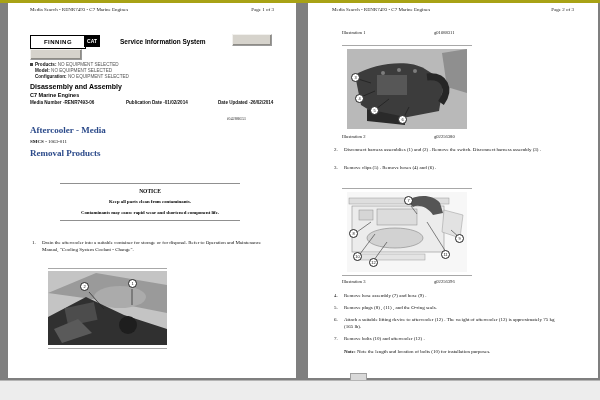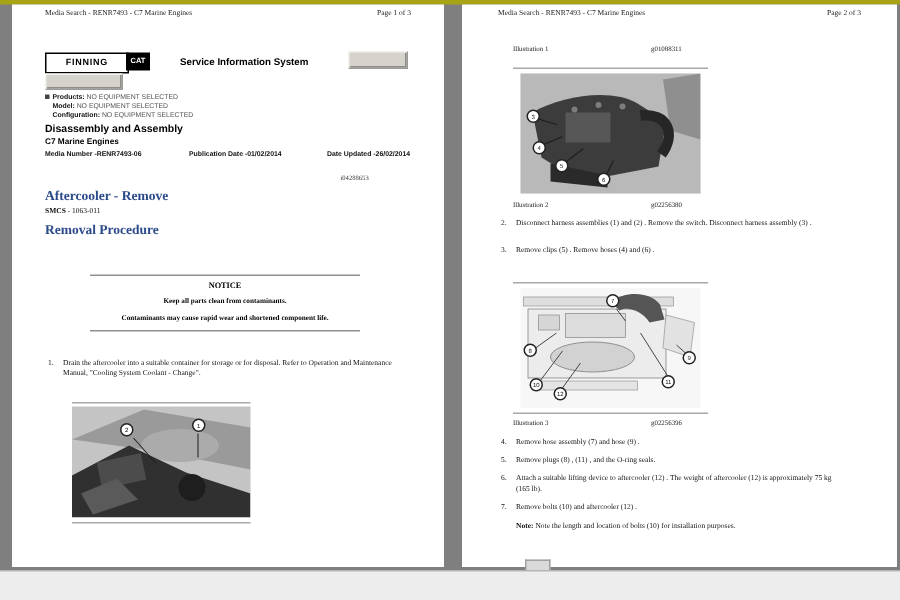--- a/index.html
+++ b/index.html
@@ -61,25 +61,25 @@
     <span style="color:#555;">NO EQUIPMENT SELECTED</span>
   </div>
 
   <div class="abs sans b" style="left:22px;top:80px;font-size:7px;">Disassembly and Assembly</div>
   <div class="abs sans b" style="left:22px;top:89px;font-size:5.5px;">C7 Marine Engines</div>
   <div class="abs meta b" style="left:22px;top:97px;">Media Number -RENR7493-06</div>
   <div class="abs meta b" style="left:118px;top:97px;">Publication Date -01/02/2014</div>
   <div class="abs meta b" style="left:210px;top:97px;">Date Updated -26/02/2014</div>
   <div class="abs" style="left:219px;top:113px;font-size:4.4px;color:#333;">i04288653</div>
 
-  <div class="abs blueh" style="left:22px;top:122px;">Aftercooler - Remove</div>
+  <div class="abs blueh" style="left:22px;top:122px;">Aftercooler - Media</div>
   <div class="abs" style="left:22px;top:136px;font-size:5px;color:#111;">
     <span class="b">SMCS</span><span> - 1063-011</span>
   </div>
-  <div class="abs blueh" style="left:22px;top:145px;">Removal Procedure</div>
+  <div class="abs blueh" style="left:22px;top:145px;">Removal Products</div>
 
   <div class="notice" style="left:52px;top:180px;width:176px;padding:4px 2px 5px 2px;">
     <div class="b" style="font-size:5.5px;margin-bottom:5px;">NOTICE</div>
     <div class="b" style="font-size:4.8px;margin-bottom:6px;">Keep all parts clean from contaminants.</div>
     <div class="b" style="font-size:4.8px;">Contaminants may cause rapid wear and shortened component life.</div>
   </div>
 
   <div class="abs step-num" style="left:24px;top:237px;">1.</div>
   <div class="abs step-text" style="left:34px;top:237px;width:226px;">Drain the aftercooler into a suitable container for storage or for disposal. Refer to Operation and Maintenance Manual, "Cooling System Coolant - Change".</div>
 

